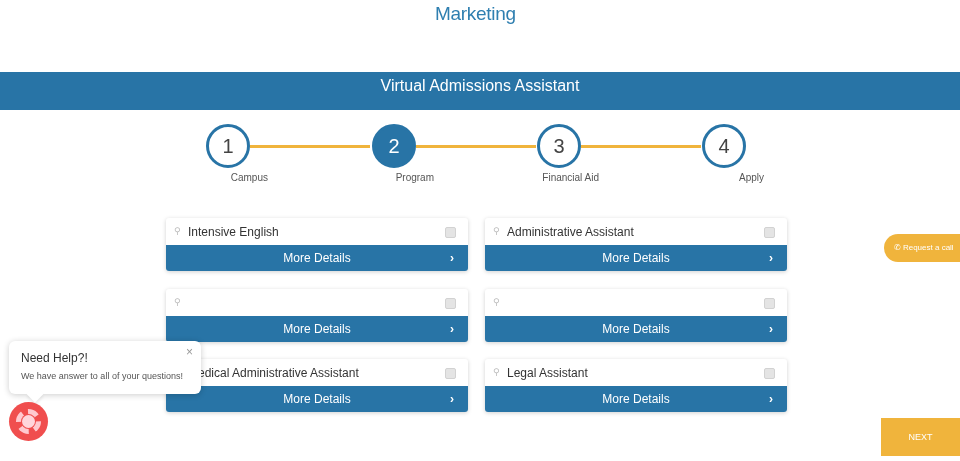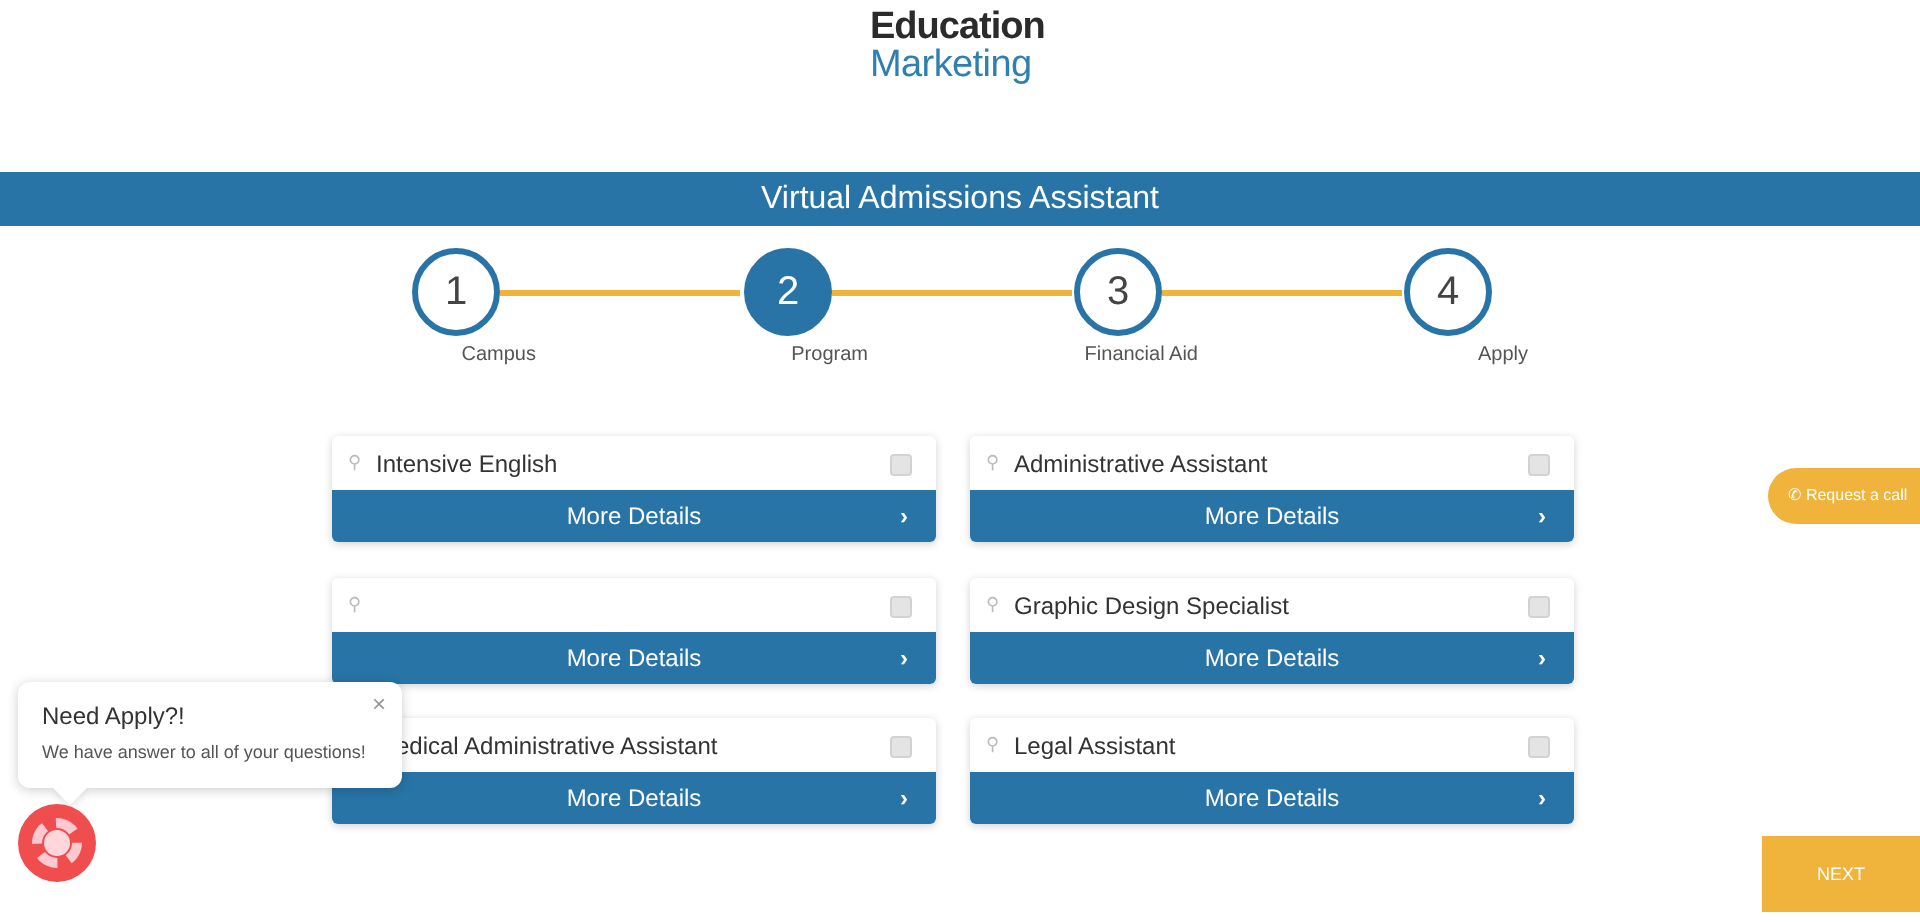--- a/index.html
+++ b/index.html
@@ -3,21 +3,21 @@
 <meta charset="utf-8">
 <style>
   * { box-sizing: border-box; margin: 0; padding: 0; }
   html, body { width: 960px; height: 461px; overflow: hidden; background: #fff; }
   body { font-family: "Liberation Sans", "DejaVu Sans", sans-serif; position: relative; color: #333; }
 
   .logo { position: absolute; left: 435px; top: 4px; width: 120px; line-height: 19px; }
   .logo .l1, .logo .l2 { font-size: 19px; font-weight: bold; color: #2b2b2b; letter-spacing: -0.5px; display: block; }
   .logo .l3 { font-size: 19px; color: #2f7fb0; display: block; letter-spacing: -0.3px; }
 
-  .title-bar { position: absolute; left: 0; top: 86px; width: 960px; height: 27px; background: #2874a6; color: #fff; text-align: center; font-size: 16px; line-height: 27px; }
+  .title-bar { position: absolute; left: 0; top: 72px; width: 960px; height: 38px; background: #2874a6; color: #fff; text-align: center; font-size: 16px; line-height: 27px; }
 
   .stepper { position: absolute; left: 0; top: 124px; width: 960px; height: 70px; }
   .step-line { position: absolute; top: 21px; height: 3px; background: #f0b43c; }
   .step { position: absolute; top: 0; width: 80px; text-align: center; }
   .step .circle { width: 44px; height: 44px; border-radius: 50%; border: 3px solid #2874a6; background: #fff; margin: 0 auto; font-size: 20px; line-height: 38px; color: #444; }
   .step.active .circle { background: #2874a6; color: #fff; }
   .step .label { font-size: 10px; color: #555; margin-top: 4px; text-align: right; }
 
   .card { position: absolute; width: 302px; height: 53px; background: #fff; box-shadow: 0 1px 4px rgba(0,0,0,0.18); border-radius: 3px; overflow: hidden; }
   .card .top { height: 27px; position: relative; }
@@ -38,21 +38,20 @@
   .help-pop .tail { position: absolute; left: 20px; bottom: -6px; width: 12px; height: 12px; background: #fff; transform: rotate(45deg); box-shadow: 2px 2px 3px rgba(0,0,0,0.08); }
 
   .lifebuoy { position: absolute; left: 9px; top: 402px; width: 39px; height: 39px; border-radius: 50%; background: #f04e4e; }
   .lifebuoy .ring { position: absolute; left: 7px; top: 7px; width: 25px; height: 25px; border-radius: 50%; border: 5px dashed #ffc9cf; }
   .lifebuoy .core { position: absolute; left: 13px; top: 13px; width: 13px; height: 13px; border-radius: 50%; background: #ffd6dc; }
 </style>
 </head>
 <body>
 
 <div class="logo">
-  <span class="l2">Education</span>
   <span class="l3">Marketing</span>
 </div>
 
 <div class="title-bar">Virtual Admissions Assistant</div>
 
 <div class="stepper">
   <div class="step-line" style="left:250px;width:120px;"></div>
   <div class="step-line" style="left:416px;width:120px;"></div>
   <div class="step-line" style="left:581px;width:120px;"></div>
 
@@ -105,21 +104,20 @@
   </div>
   <div class="btn">
     <span>More Details</span>
     <span class="arrow">›</span>
   </div>
 </div>
 
 <div class="card" style="left:485px;top:289px;">
   <div class="top">
     <span class="pin">⚲</span>
-    <span class="name">Graphic Design Specialist</span>
     <span class="chk"></span>
   </div>
   <div class="btn">
     <span>More Details</span>
     <span class="arrow">›</span>
   </div>
 </div>
 
 <div class="card" style="left:166px;top:359px;">
   <div class="top">
@@ -146,21 +144,21 @@
 </div>
 
 <div class="req-call">
   <span>✆</span>
   <span>Request a call</span>
 </div>
 
 <div class="next-btn">NEXT</div>
 
 <div class="help-pop">
-  <div class="h">Need Apply?!</div>
+  <div class="h">Need Help?!</div>
   <div class="s">We have answer to all of your questions!</div>
   <div class="x">×</div>
   <div class="tail"></div>
 </div>
 
 <div class="lifebuoy">
   <div class="ring"></div>
   <div class="core"></div>
 </div>
 

